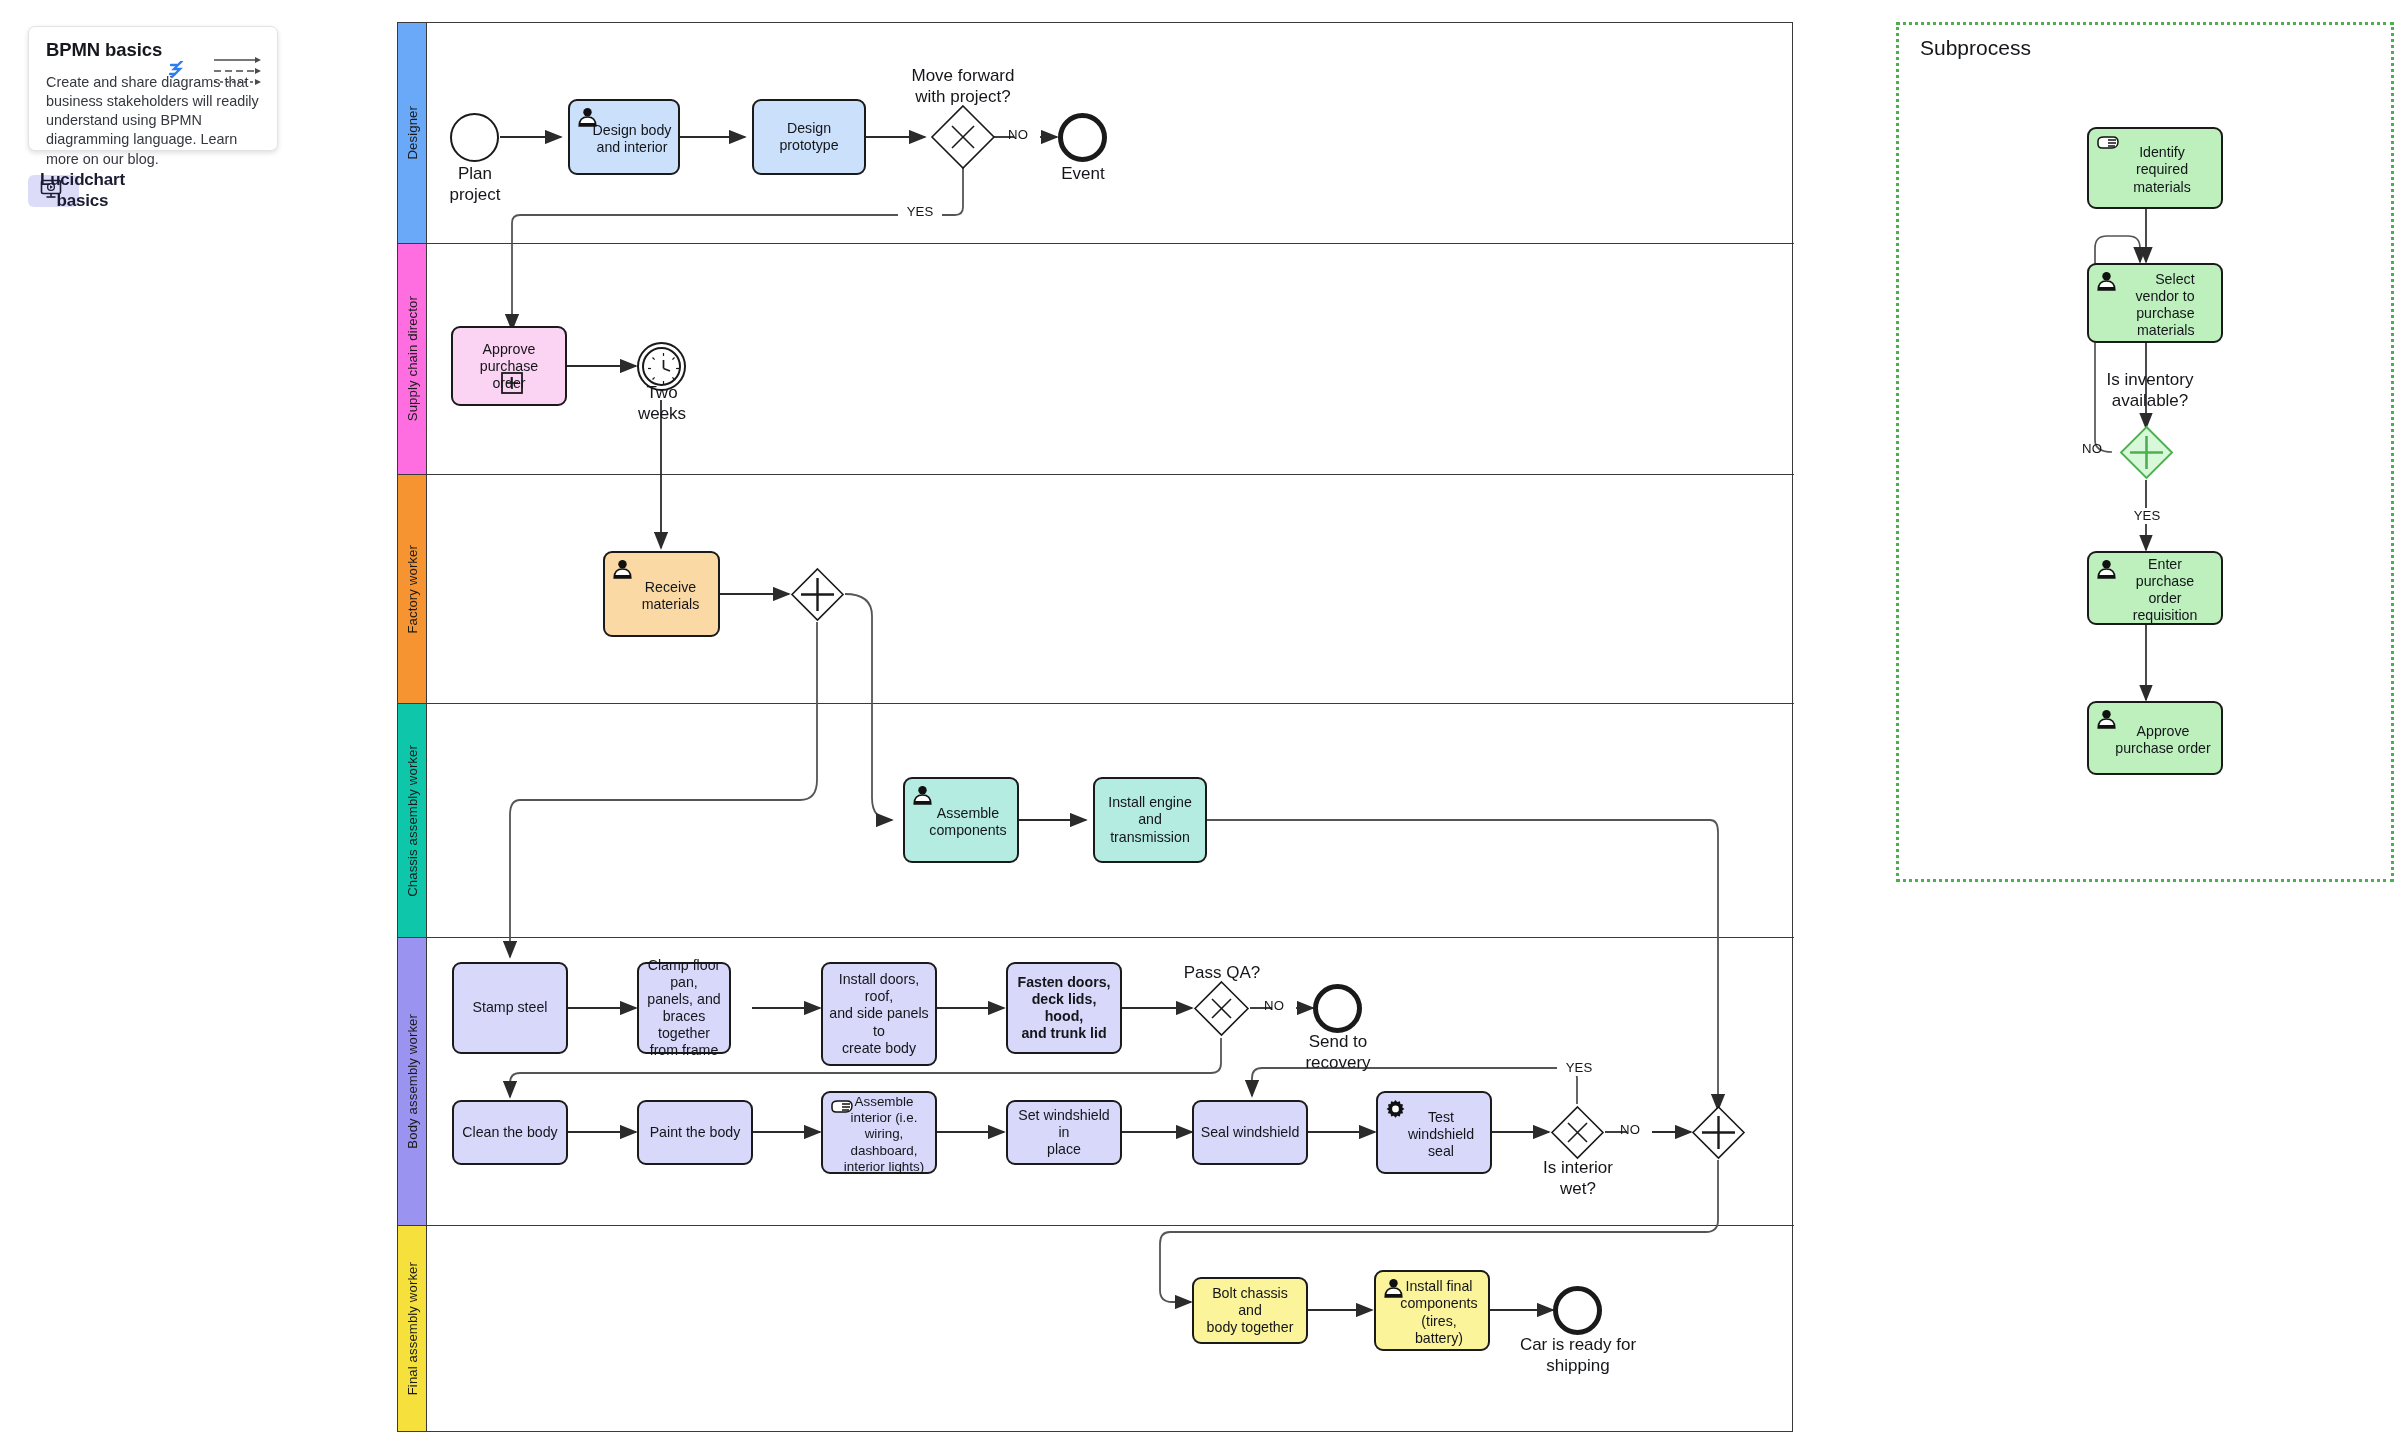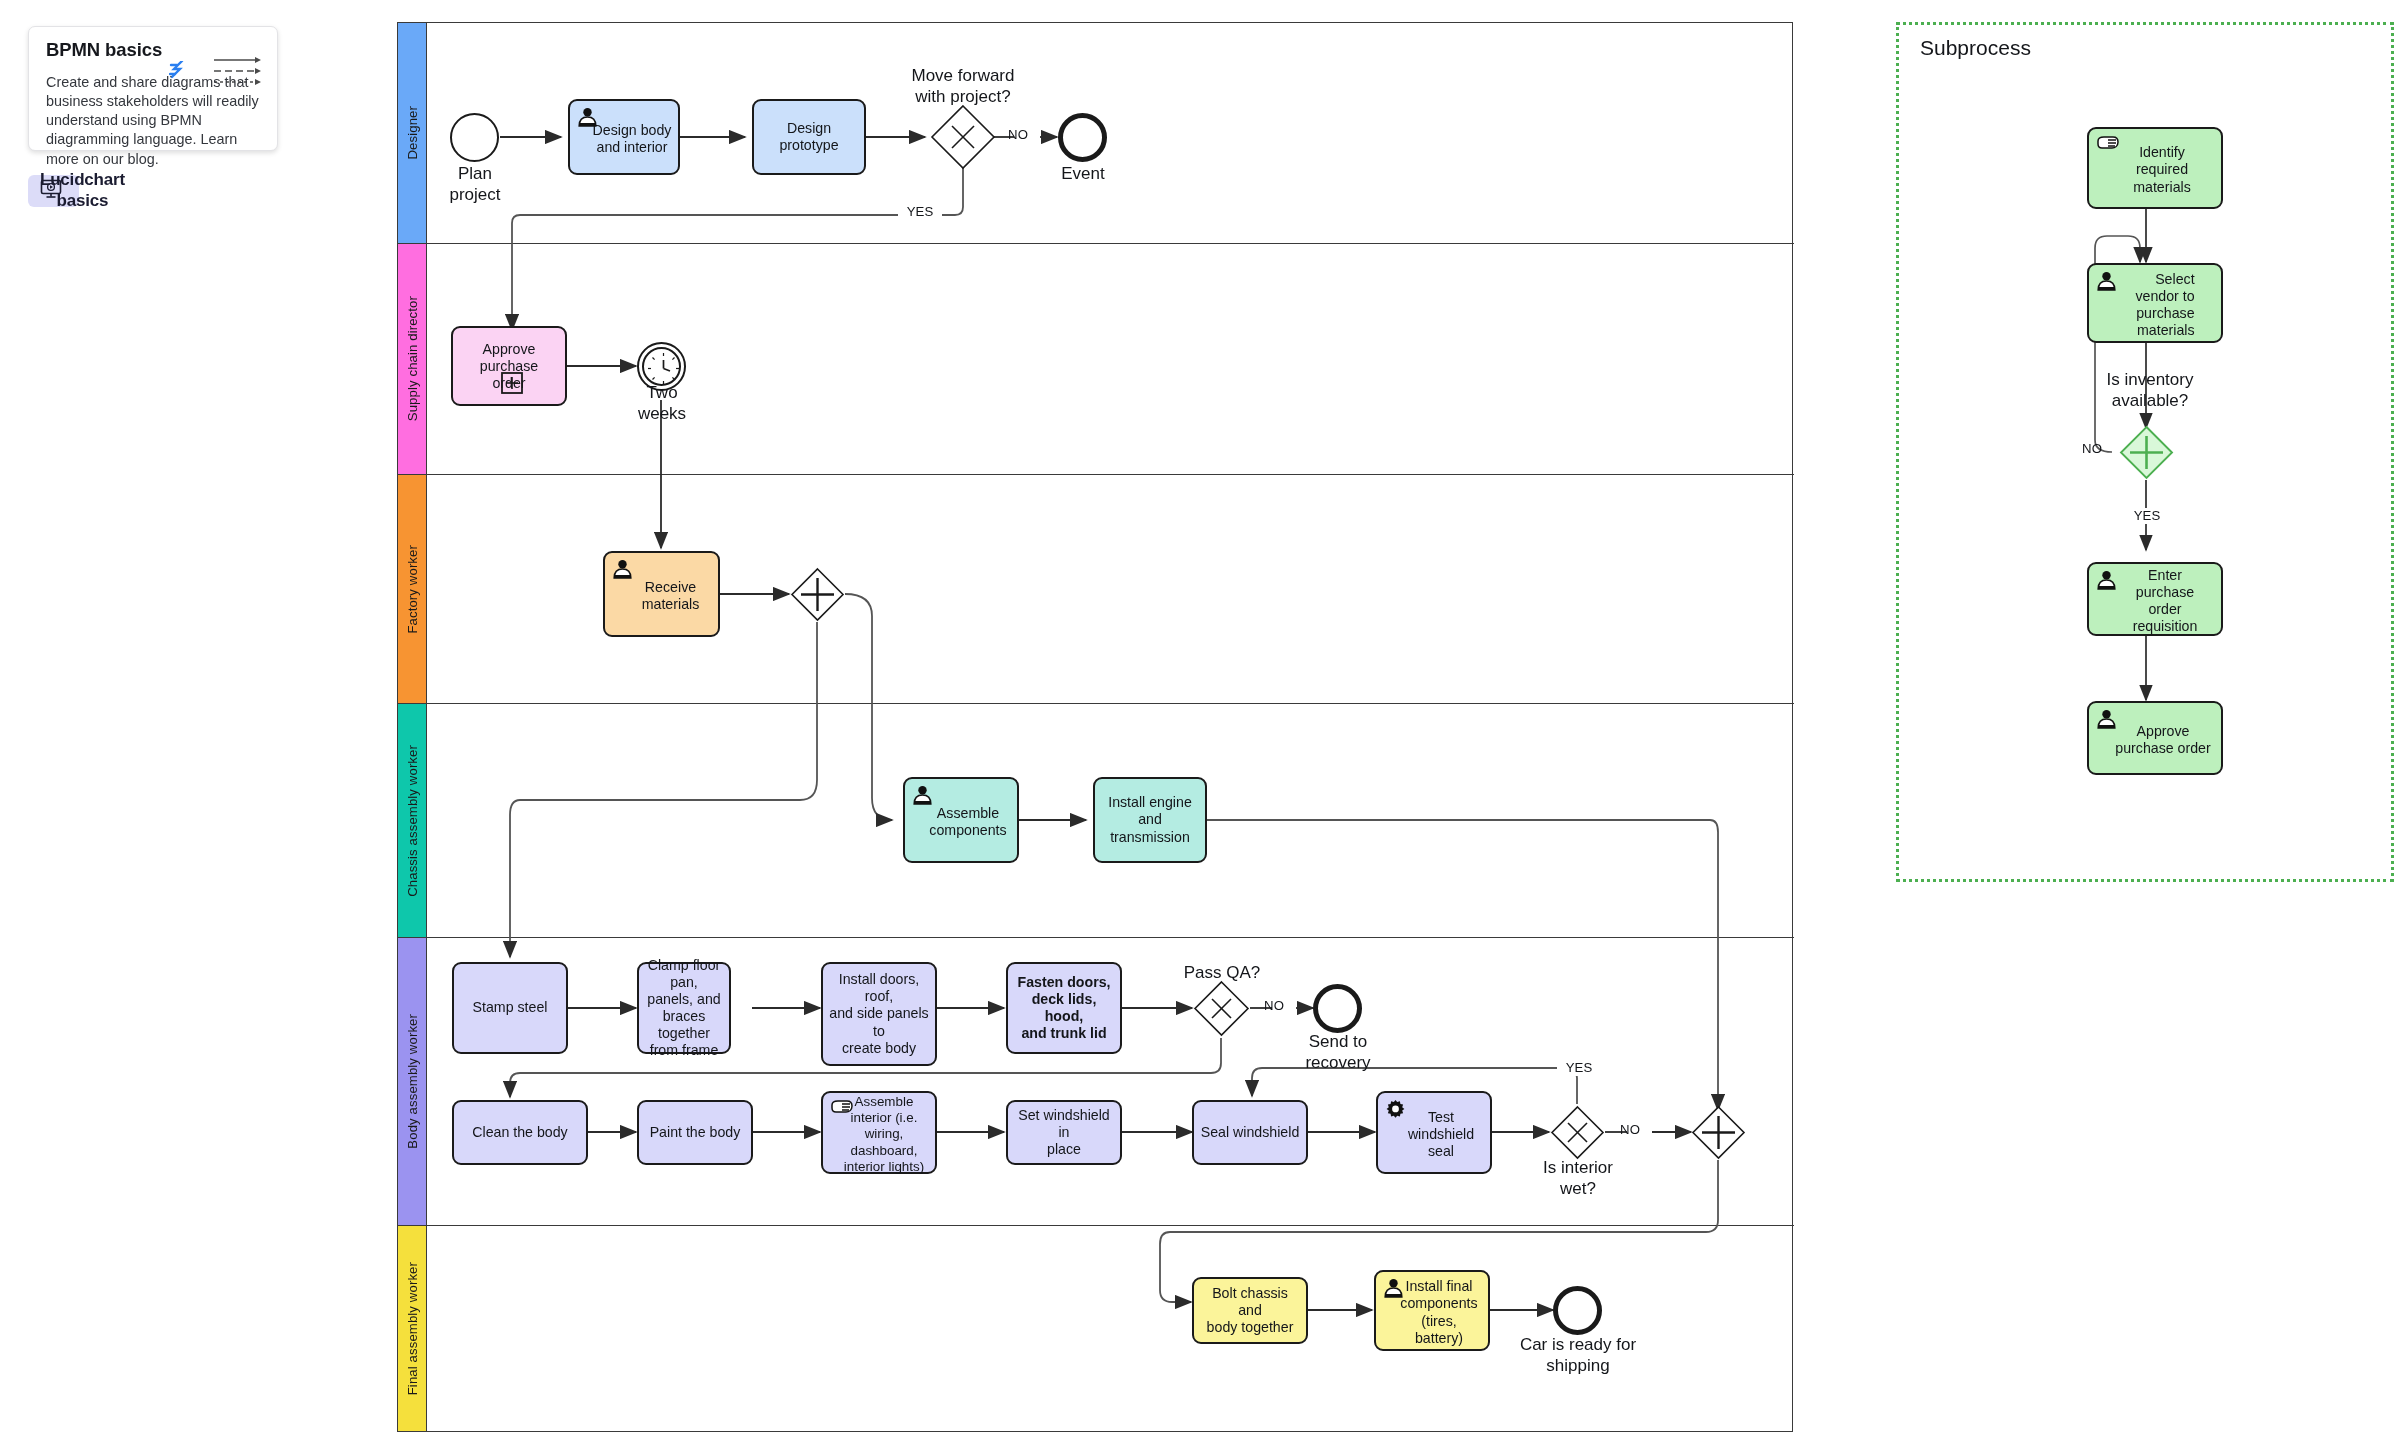--- a/index.html
+++ b/index.html
@@ -361,21 +361,21 @@
       <path d="M28.5 2 L55 28.5 L28.5 55 L2 28.5 Z" fill="#fff" stroke="#1a1a1a" stroke-width="1.6"></path>
       <line x1="19" y1="19" x2="38" y2="38" stroke="#1a1a1a" stroke-width="1.6"></line>
       <line x1="38" y1="19" x2="19" y2="38" stroke="#1a1a1a" stroke-width="1.6"></line>
     </svg>
   </div>
   <div class="lbl sm" style="left:1252px; top:998px; width:44px;">NO</div>
 
   <div class="circ end" style="left:1313px; top:984px; width:49px; height:49px;"></div>
   <div class="lbl" style="left:1278px; top:1032px; width:120px;">Send to recovery</div>
 
-  <div class="node" style="left:452px; top:1100px; width:136px; height:65px; background:#d8d8fa;">
+  <div class="node" style="left:452px; top:1100px; width:116px; height:65px; background:#d8d8fa;">
     <span class="tx" style="white-space:pre-line;">Clean the body</span>
   </div>
   <div class="node" style="left:637px; top:1100px; width:116px; height:65px; background:#d8d8fa;">
     <span class="tx" style="white-space:pre-line;">Paint the body</span>
   </div>
 
   <div class="node has-icon" style="left:821px; top:1091px; width:116px; height:83px; background:#d8d8fa;">
     <span class="bpmn-ico">
       <svg width="23" height="16" viewBox="0 0 23 16">
         <path d="M2 6 C2 3 5 2 8 2 L17 2 C20 2 22 4 22 7 C22 11 19 13 16 13 L6 13 C3 13 2 11 2 9 Z" fill="#fff" stroke="#111" stroke-width="1.5"></path>
@@ -500,21 +500,21 @@
   <div class="gw" style="left:2119px; top:425px; width:55px; height:55px;">
     <svg width="55" height="55" viewBox="0 0 55 55">
       <path d="M27.5 2 L53 27.5 L27.5 53 L2 27.5 Z" fill="#d9f8d9" stroke="#4caf50" stroke-width="1.9"></path>
       <line x1="27.5" y1="11" x2="27.5" y2="44" stroke="#4caf50" stroke-width="2.6"></line>
       <line x1="11" y1="27.5" x2="44" y2="27.5" stroke="#4caf50" stroke-width="2.6"></line>
     </svg>
   </div>
   <div class="lbl sm" style="left:2072px; top:441px; width:40px;">NO</div>
   <div class="lbl sm" style="left:2125px; top:508px; width:44px; background:#fff;">YES</div>
 
-  <div class="node has-icon" style="left:2087px; top:551px; width:136px; height:74px; background:#bdf0bd;margin-top:11px;">
+  <div class="node has-icon" style="left:2087px; top:551px; width:136px; height:74px; background:#bdf0bd;">
     <span class="bpmn-ico">
       <svg width="21" height="20" viewBox="0 0 21 20">
         <circle cx="10.5" cy="5.2" r="4.2" fill="#111"></circle>
         <path d="M2.2 19 C2.2 12.5 6 10 10.5 10 C15 10 18.8 12.5 18.8 19 Z" fill="#fff" stroke="#111" stroke-width="1.6"></path>
         <path d="M2.2 19 L2.2 16 L18.8 16 L18.8 19 Z" fill="#111"></path>
       </svg>
     </span>
     <span class="tx" style="white-space:pre-line; padding-left:20px;">Enter
 purchase
 order requisition</span>

